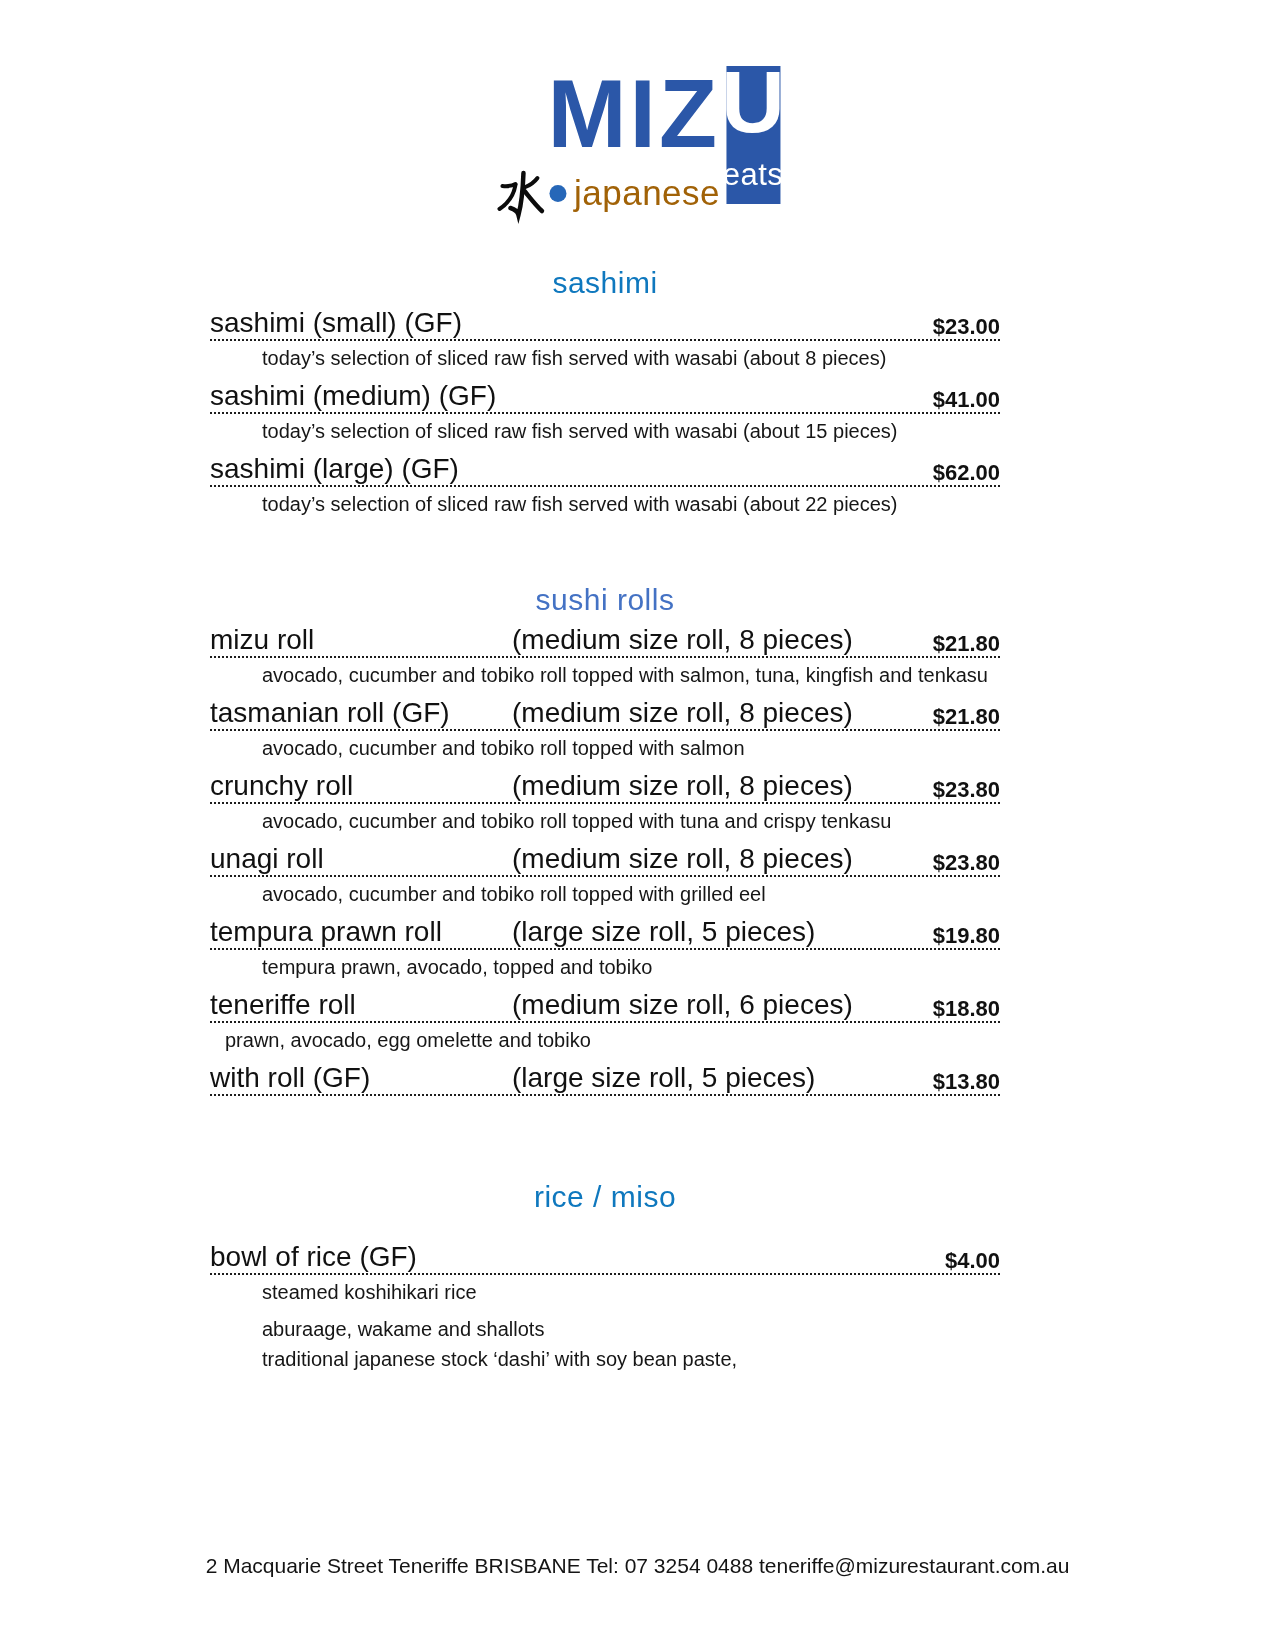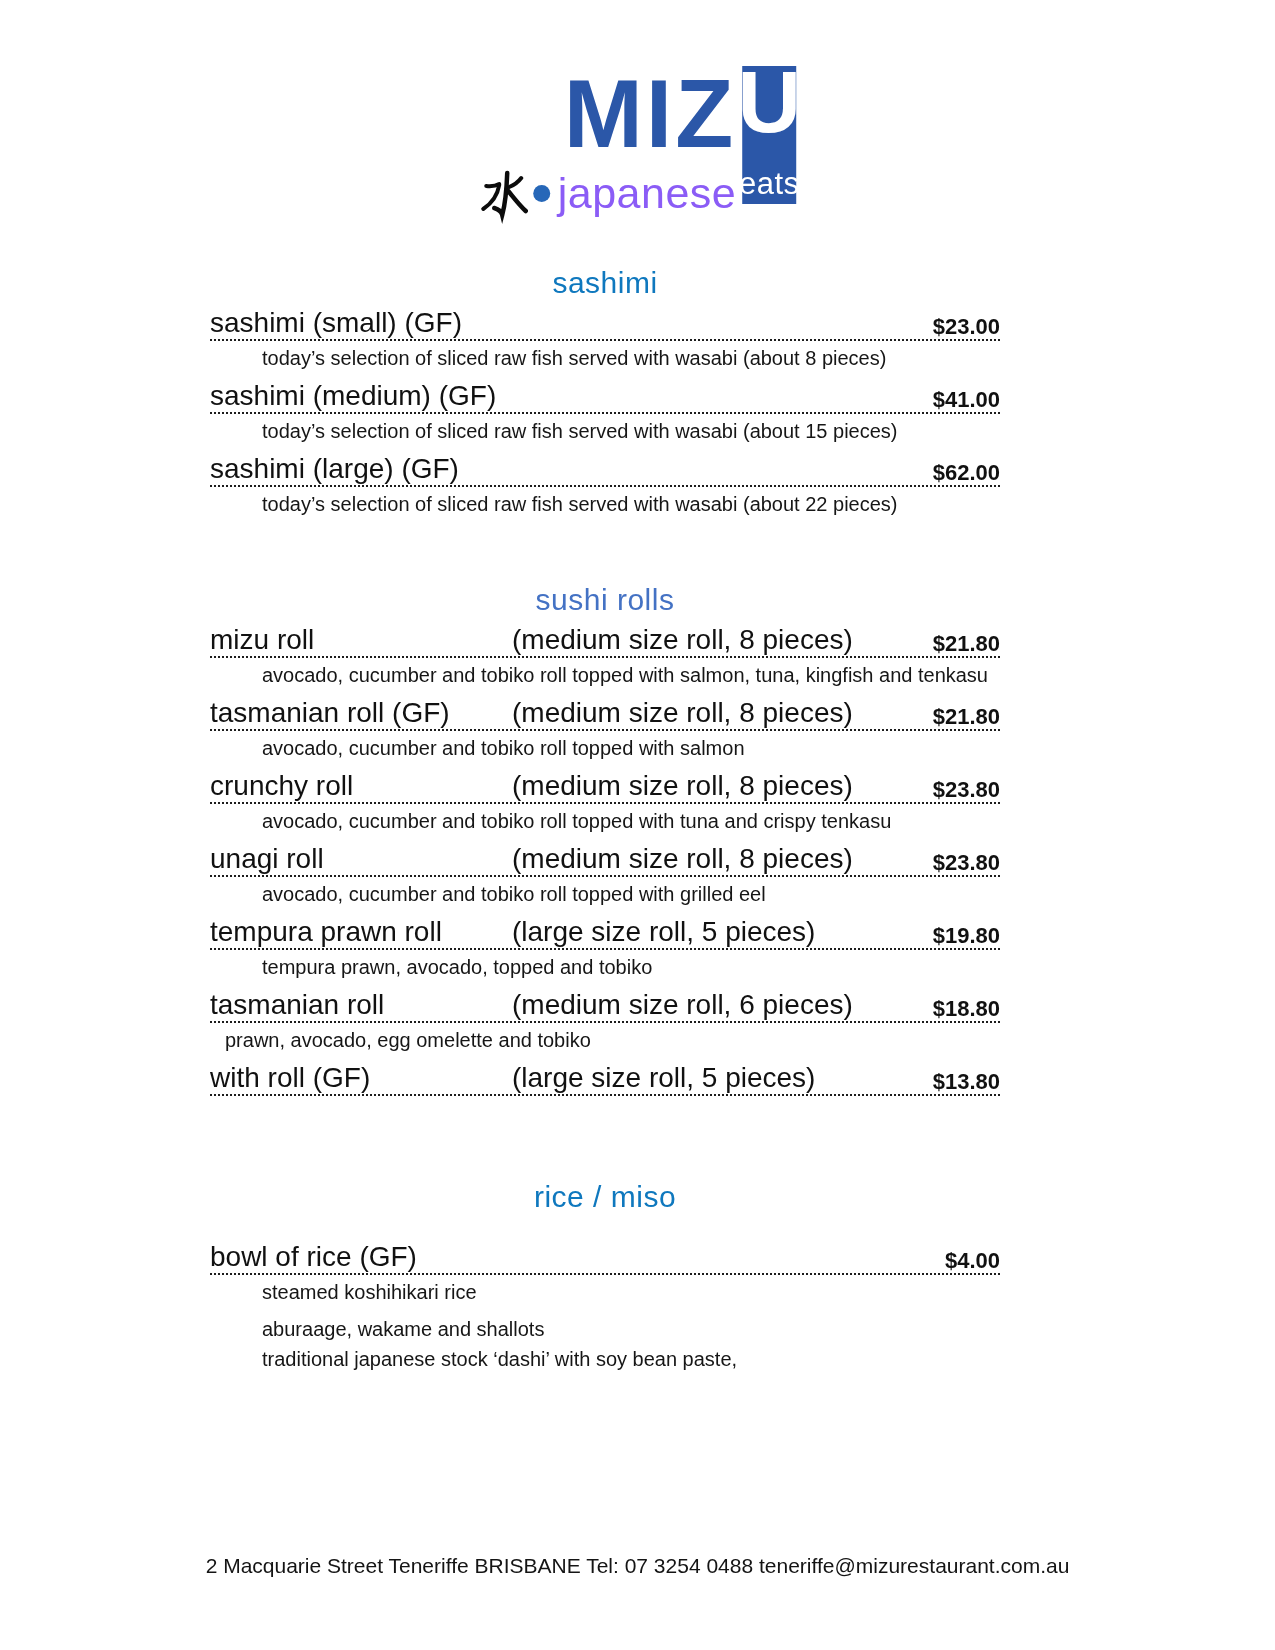--- a/index.html
+++ b/index.html
@@ -17,27 +17,27 @@
     display:flex; align-items:flex-start;
   }
   .logo-left { display:flex; flex-direction:column; align-items:flex-end; }
   .logo-miz {
     font-size:95px; line-height:1; font-weight:bold; letter-spacing:3px;
     transform:scaleY(1.02);
   }
   .logo-sub { display:flex; align-items:center; margin-top:6px; height:52px; }
   .logo-kanji { width:50px; height:58px; margin-right:4px; margin-top:6px; }
   .logo-dot { width:17px; height:17px; border-radius:50%; margin-right:8px; }
-  .logo-japanese { font-size:43px; letter-spacing:0.5px; color:#8b5cf6; }
+  .logo-japanese { font-size:35px; letter-spacing:0.5px; color:#a16207; }
   .logo-box {
     width:54px; height:138px; margin-left:6px;
     display:flex; flex-direction:column; align-items:center; justify-content:space-between;
   }
   .logo-u { color:#fff; font-size:88px; font-weight:bold; line-height:0.92; margin-top:-4px; }
-  .logo-eats { color:#fff; font-size:31px; line-height:1; padding-bottom:5px; letter-spacing:0.5px; }
+  .logo-eats { color:#fff; font-size:31px; line-height:1; padding-bottom:14px; letter-spacing:0.5px; }
 
   
   .menu { position:absolute; left:210px; width:790px; top:266px; }
   .menu-section { width:100%; }
   .section-title {
     text-align:center; font-weight:normal; font-size:30px;
     margin-bottom:10px; letter-spacing:0.5px;
   }
   .menu-section:nth-child(2) { margin-top:66px; }
   .menu-section:nth-child(3) { margin-top:84px; }
@@ -151,21 +151,21 @@
         <div class="menu-item">
           <div class="item-row">
             <span class="item-name">tempura prawn roll</span>
             <span class="item-note">(large size roll, 5 pieces)</span>
             <span class="item-price">$19.80</span>
           </div>
           <div class="item-desc">tempura prawn, avocado, topped and tobiko</div>
         </div>
         <div class="menu-item">
           <div class="item-row">
-            <span class="item-name">tasmanian roll</span>
+            <span class="item-name">teneriffe roll</span>
             <span class="item-note">(medium size roll, 6 pieces)</span>
             <span class="item-price">$18.80</span>
           </div>
           <div class="item-desc narrow">prawn, avocado, egg omelette and tobiko</div>
         </div>
         <div class="menu-item">
           <div class="item-row">
             <span class="item-name">with roll (GF)</span>
             <span class="item-note">(large size roll, 5 pieces)</span>
             <span class="item-price">$13.80</span>

